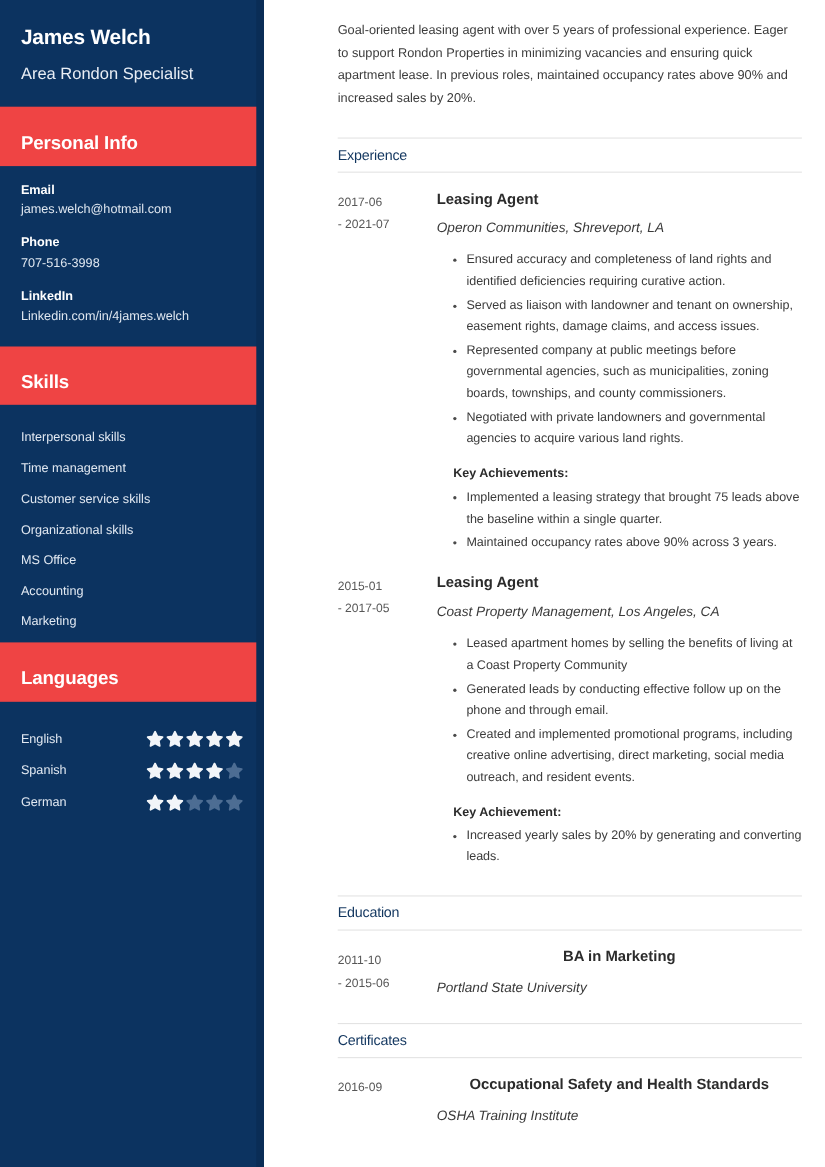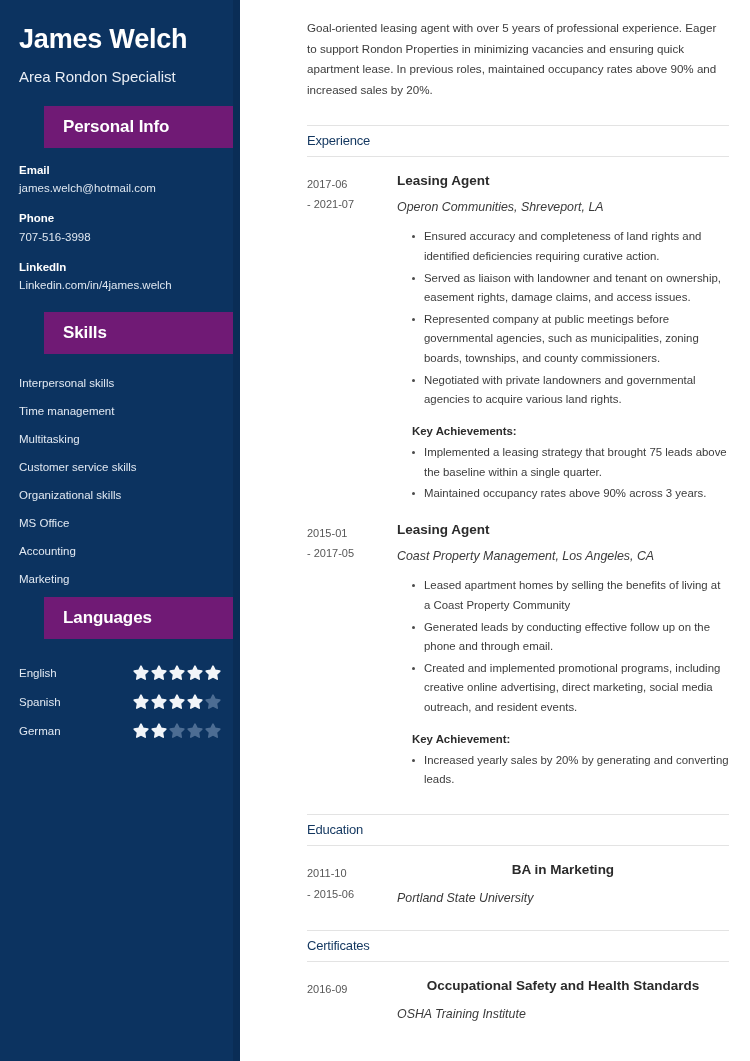--- a/index.html
+++ b/index.html
@@ -32,38 +32,37 @@
     content: "";
     position: absolute;
     top: 0; right: 0;
     width: 7px; height: 100%;
     background: #0a2d56;
   }
 
   .sidebar-header { padding: 24px 19px 20px 19px; }
 
   .name {
-    font-size: 27px;
+    font-size: 19px;
     font-weight: bold;
     letter-spacing: -0.2px;
     color: #ffffff;
     line-height: 1.15;
   }
   .job-title {
     margin-top: 13px;
     font-size: 15px;
     font-weight: normal;
     color: #e9eef5;
     line-height: 1.2;
   }
 
   .side-band {
-    background: #701a75;
-    padding: 9px 19px 9px 19px;
-    margin-left: 44px;
+    background: #ef4444;
+    padding: 21px 19px 9px 19px;
   }
   .side-band h2 {
     font-size: 17px;
     font-weight: bold;
     color: #ffffff;
     letter-spacing: -0.1px;
     line-height: 1.4;
   }
 
   .side-body { padding: 14px 19px 4px 19px; }
@@ -232,21 +231,20 @@
       </div>
     </div>
 
     <div class="side-band">
       <h2>Skills</h2>
     </div>
     <div class="side-body">
       <ul class="skill-list">
         <li>Interpersonal skills</li>
         <li>Time management</li>
-        <li>Multitasking</li>
         <li>Customer service skills</li>
         <li>Organizational skills</li>
         <li>MS Office</li>
         <li>Accounting</li>
         <li>Marketing</li>
       </ul>
     </div>
 
     <div class="side-band">
       <h2>Languages</h2>

